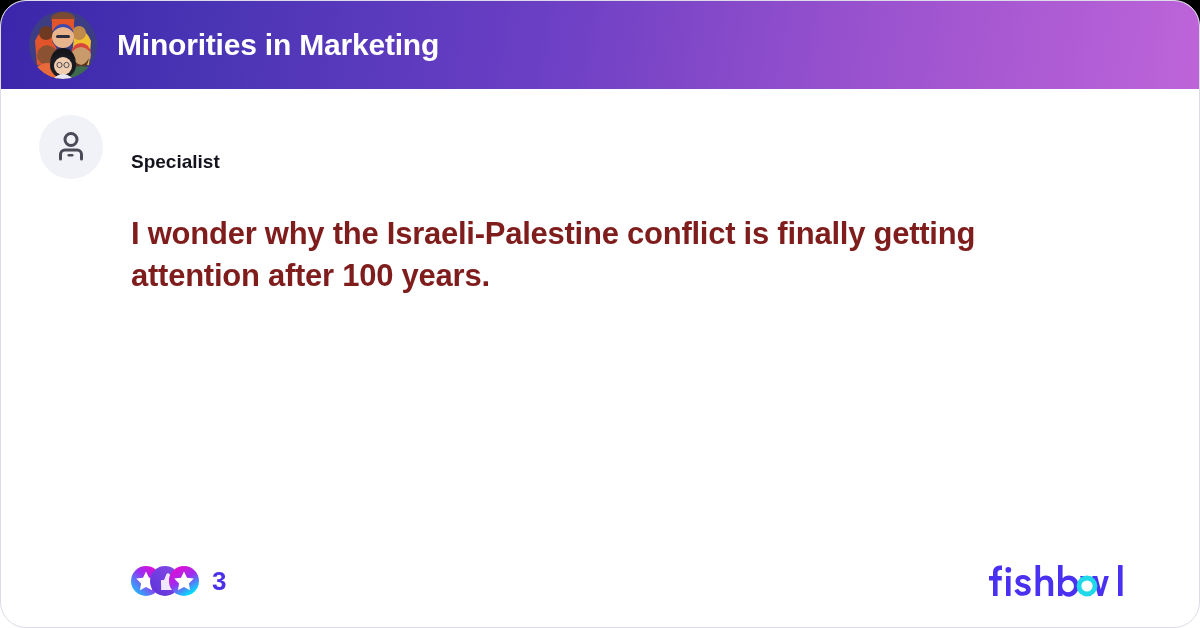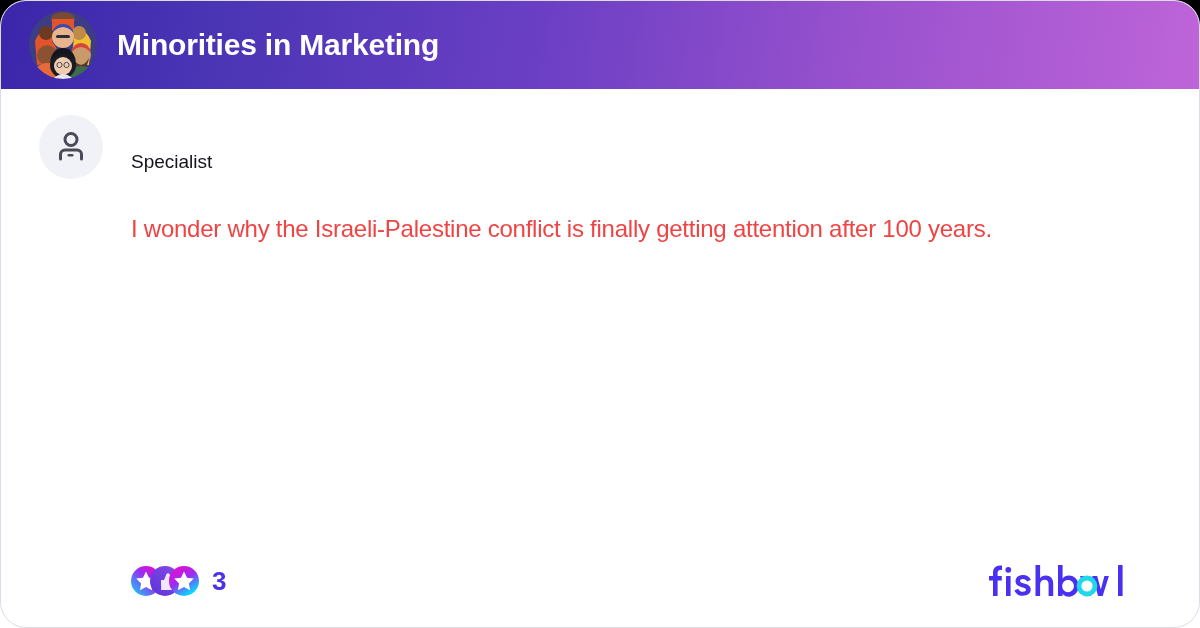--- a/index.html
+++ b/index.html
@@ -95,32 +95,32 @@
     background: #f1f2f7;
     display: flex;
     align-items: center;
     justify-content: center;
   }
   .author-avatar svg { display: block; }
 
   .author-name {
     margin-left: 28px;
     font-size: 19px;
-    font-weight: normal;
+    font-weight: bold;
     color: #14141e;
     margin-top: 30px;
   }
 
   .post-text {
     margin: 34px 0 0 92px;
     max-width: 930px;
-    font-size: 24px;
-    font-weight: normal;
+    font-size: 31px;
+    font-weight: bold;
     line-height: 1.36;
-    color: #ef4444;
+    color: #7f1d1d;
     letter-spacing: -0.25px;
   }
 
   
   .card-footer {
     position: absolute;
     left: 0;
     bottom: 0;
     width: 100%;
     height: 96px;

